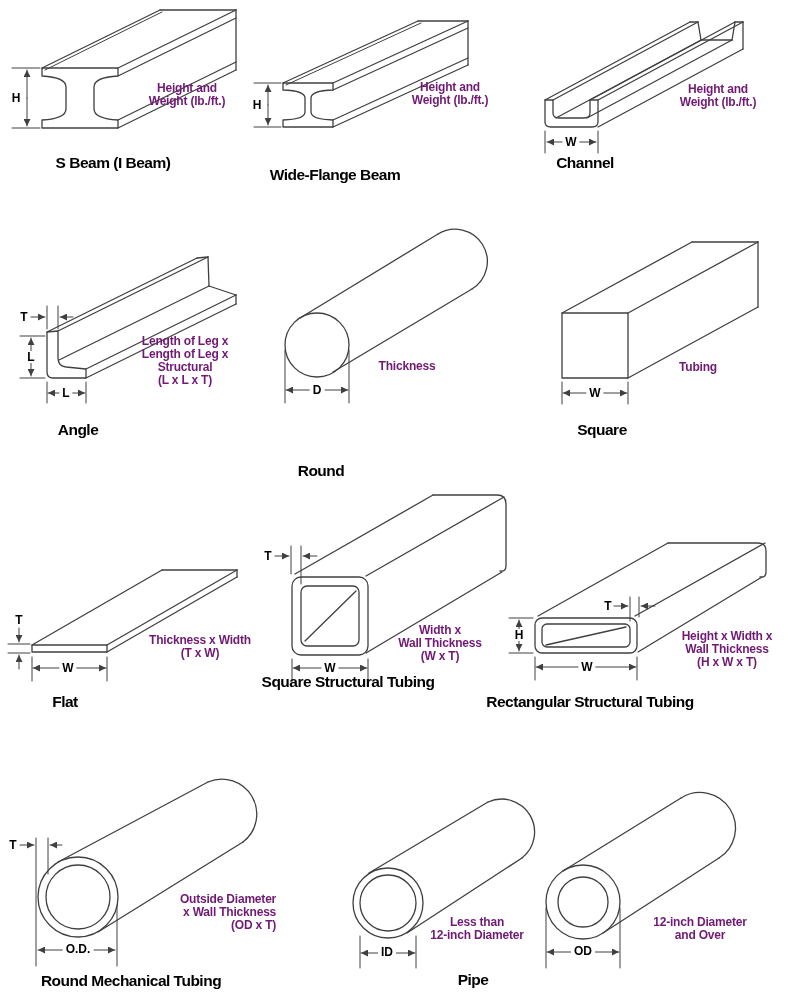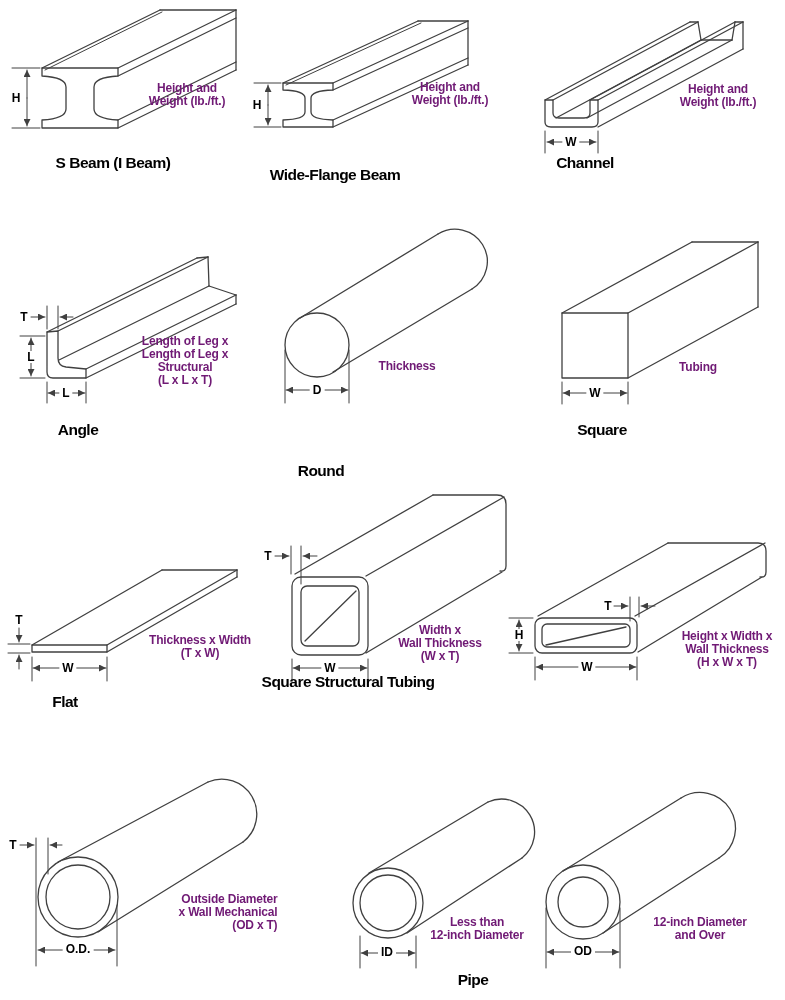--- a/index.html
+++ b/index.html
@@ -299,28 +299,30 @@
   <div class="title" style="left:348px; top:673px;">Square Structural Tubing</div>
 
   <div class="dim" style="left:608px; top:606px;">T</div>
   <div class="dim bg" style="left:519px; top:635px;">H</div>
   <div class="dim bg" style="left:587px; top:667px;">W</div>
   <div class="note" style="left:727px; top:630px;">
     <div>Height x Width x</div>
     <div>Wall Thickness</div>
     <div>(H x W x T)</div>
   </div>
+  <div class="title" style="left:590px; top:693px;">Rectangular Structural Tubing</div>
 
   <div class="dim" style="left:13px; top:845px;">T</div>
   <div class="dim bg" style="left:78px; top:949px;text-align:center;">O.D.</div>
   <div class="note" style="left:228px; top:893px;text-align:right;">
     <div>Outside Diameter</div>
-    <div>x Wall Mechanical</div>
+    <div>x Wall Thickness</div>
     <div>(OD x T)</div>
   </div>
+  <div class="title" style="left:131px; top:972px;">Round Mechanical Tubing</div>
 
   <div class="dim bg" style="left:387px; top:952px;">ID</div>
   <div class="note" style="left:477px; top:916px;">
     <div>Less than</div>
     <div>12-inch Diameter</div>
   </div>
   <div class="title" style="left:473px; top:971px;">Pipe</div>
 
   <div class="dim bg" style="left:583px; top:951px;">OD</div>
   <div class="note" style="left:700px; top:916px;">

